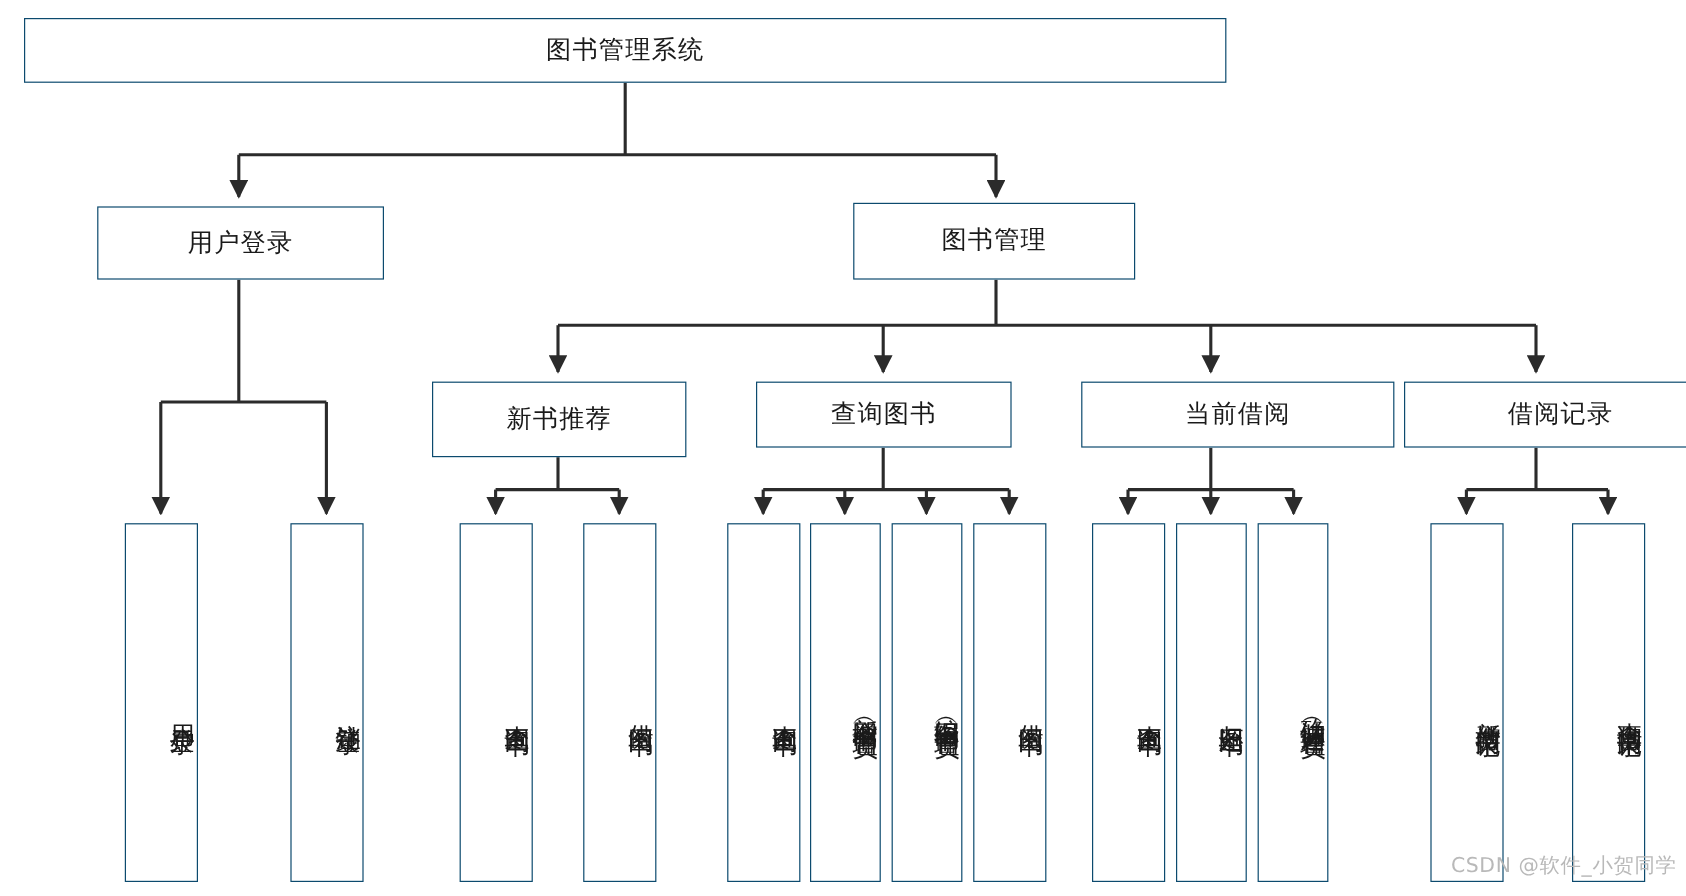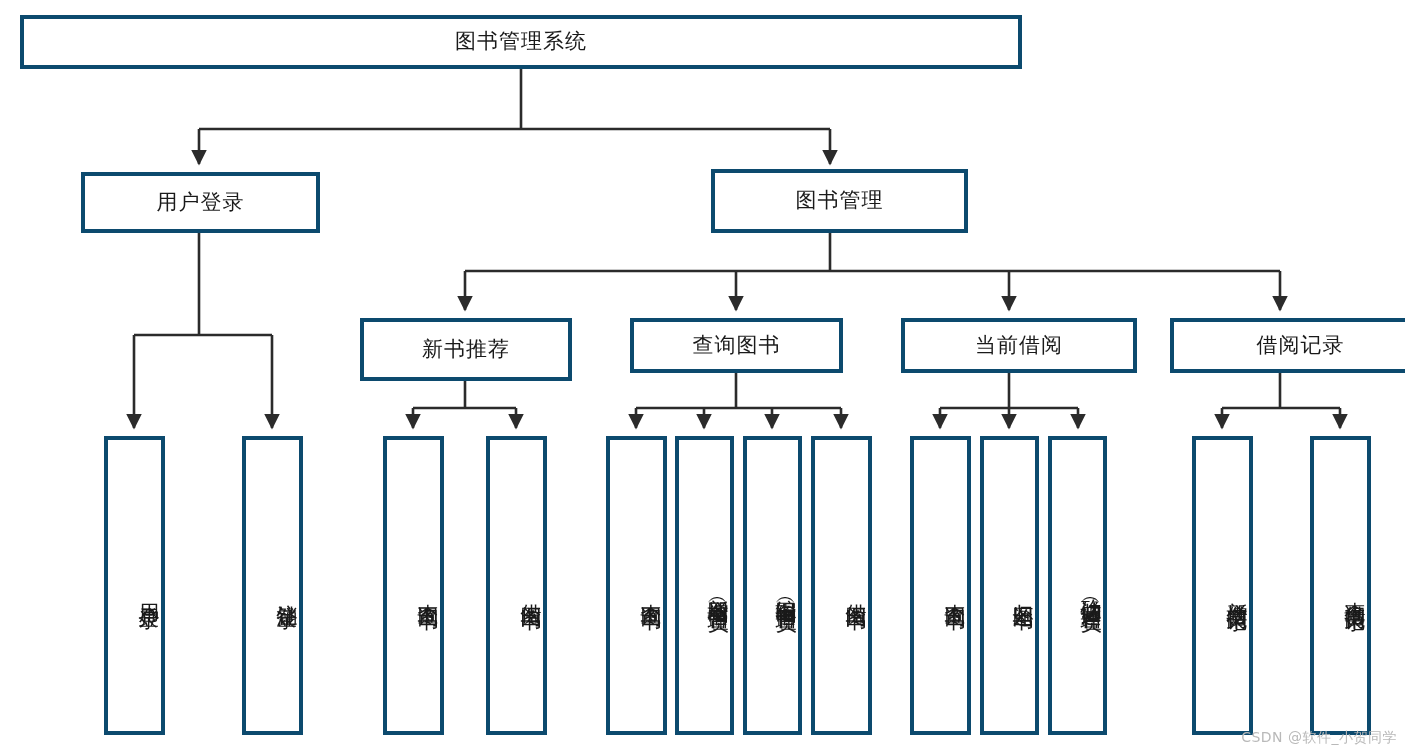--- a/index.html
+++ b/index.html
@@ -22,21 +22,21 @@
     position: absolute;
     left: 0;
     top: 0;
     width: 1405px;
     height: 747px;
     pointer-events: none;
   }
   .node {
     position: absolute;
     box-sizing: border-box;
-    border: 4px solid #0c4a6e;
+    border: 1px solid #0c4a6e;
     background: #ffffff;
     display: flex;
     align-items: center;
     justify-content: center;
     color: #1a1a1a;
   }
   .node.horiz {
     font-size: 21px;
     line-height: 1.1;
     letter-spacing: 1px;
@@ -53,22 +53,22 @@
   }
   .node.vert .vtext {
     writing-mode: vertical-rl;
     text-orientation: upright;
     white-space: nowrap;
     display: block;
   }
   .watermark {
     position: absolute;
     right: 8px;
-    bottom: 0;
-    font-size: 14px;
+    bottom: 14px;
+    font-size: 17px;
     color: #b9b9b9;
     letter-spacing: 0.5px;
     white-space: nowrap;
   }
 </style>
 </head>
 <body>
 
 <div id="canvas">
 
@@ -122,31 +122,31 @@
     </g>
   </svg>
 
   <div class="node horiz" style="left:20px; top:15px; width:1002px; height:54px;">
     <span>图书管理系统</span>
   </div>
 
   <div class="node horiz" style="left:81px; top:172px; width:239px; height:61px;">
     <span>用户登录</span>
   </div>
-  <div class="node horiz" style="left:711px; top:169px; width:257px; height:64px;">
+  <div class="node horiz" style="left:711px; top:169px; width:235px; height:64px;">
     <span>图书管理</span>
   </div>
 
   <div class="node horiz" style="left:360px; top:318px; width:212px; height:63px;">
     <span>新书推荐</span>
   </div>
   <div class="node horiz" style="left:630px; top:318px; width:213px; height:55px;">
     <span>查询图书</span>
   </div>
-  <div class="node horiz" style="left:901px; top:318px; width:236px; height:55px;">
+  <div class="node horiz" style="left:901px; top:318px; width:261px; height:55px;">
     <span>当前借阅</span>
   </div>
   <div class="node horiz" style="left:1170px; top:318px; width:261px; height:55px;">
     <span>借阅记录</span>
   </div>
 
   <div class="node vert" style="left:104px; top:436px; width:61px; height:299px;">
     <span class="vtext">用户登录</span>
   </div>
   <div class="node vert" style="left:242px; top:436px; width:61px; height:299px;">

